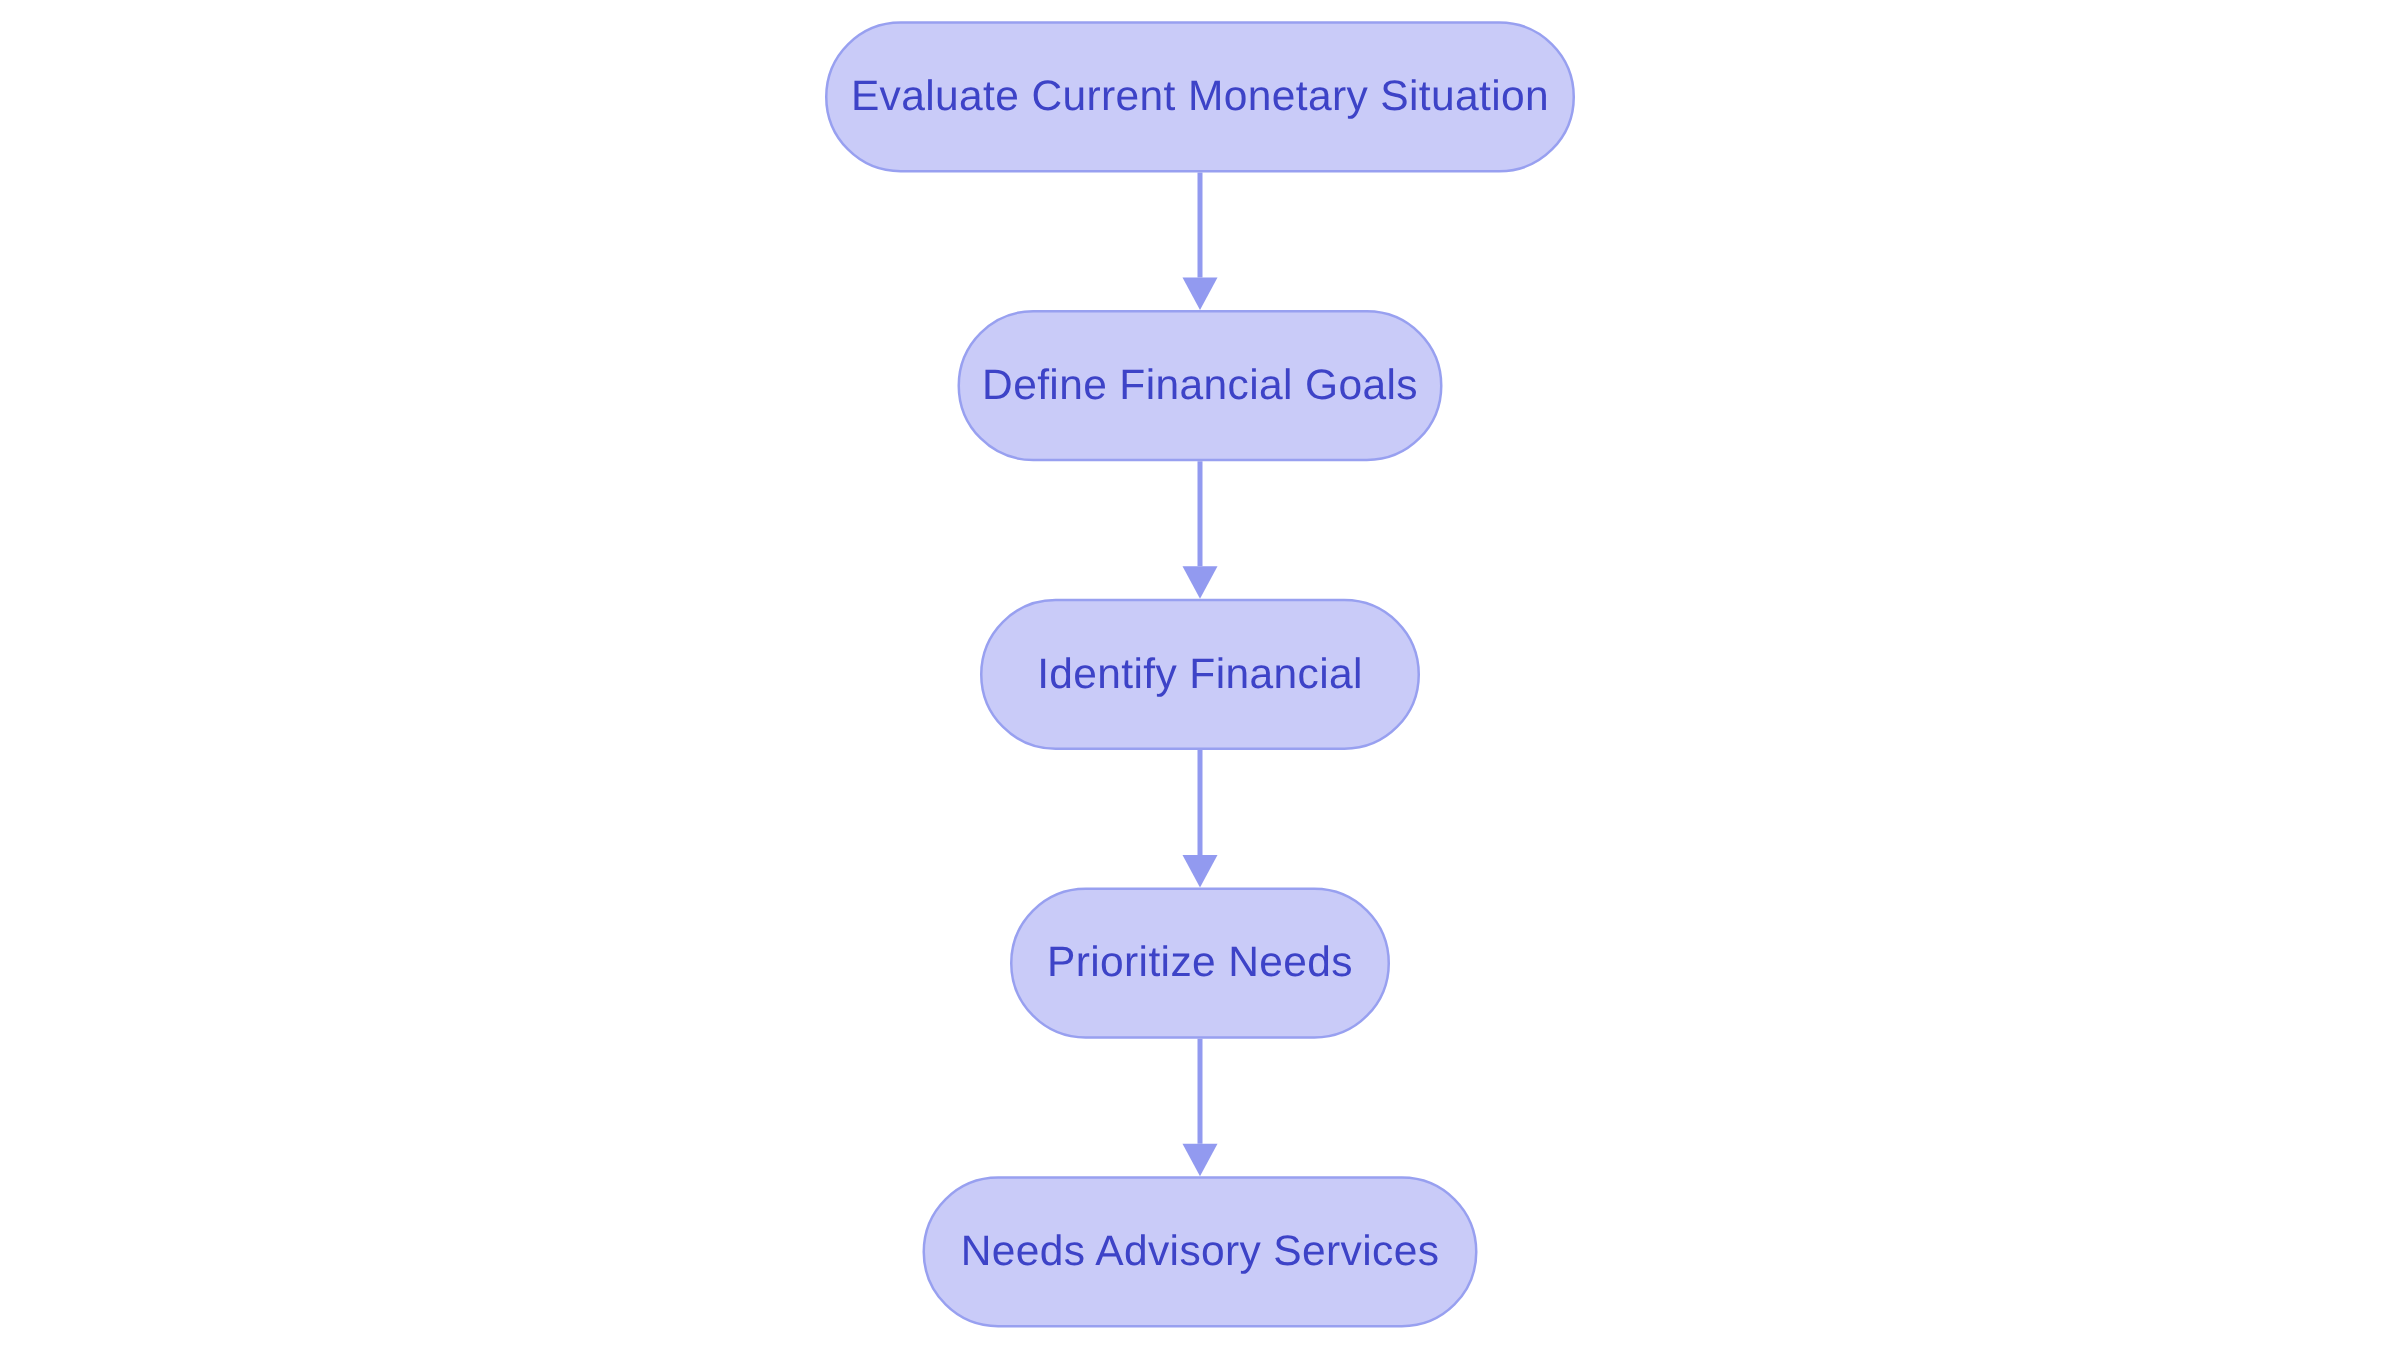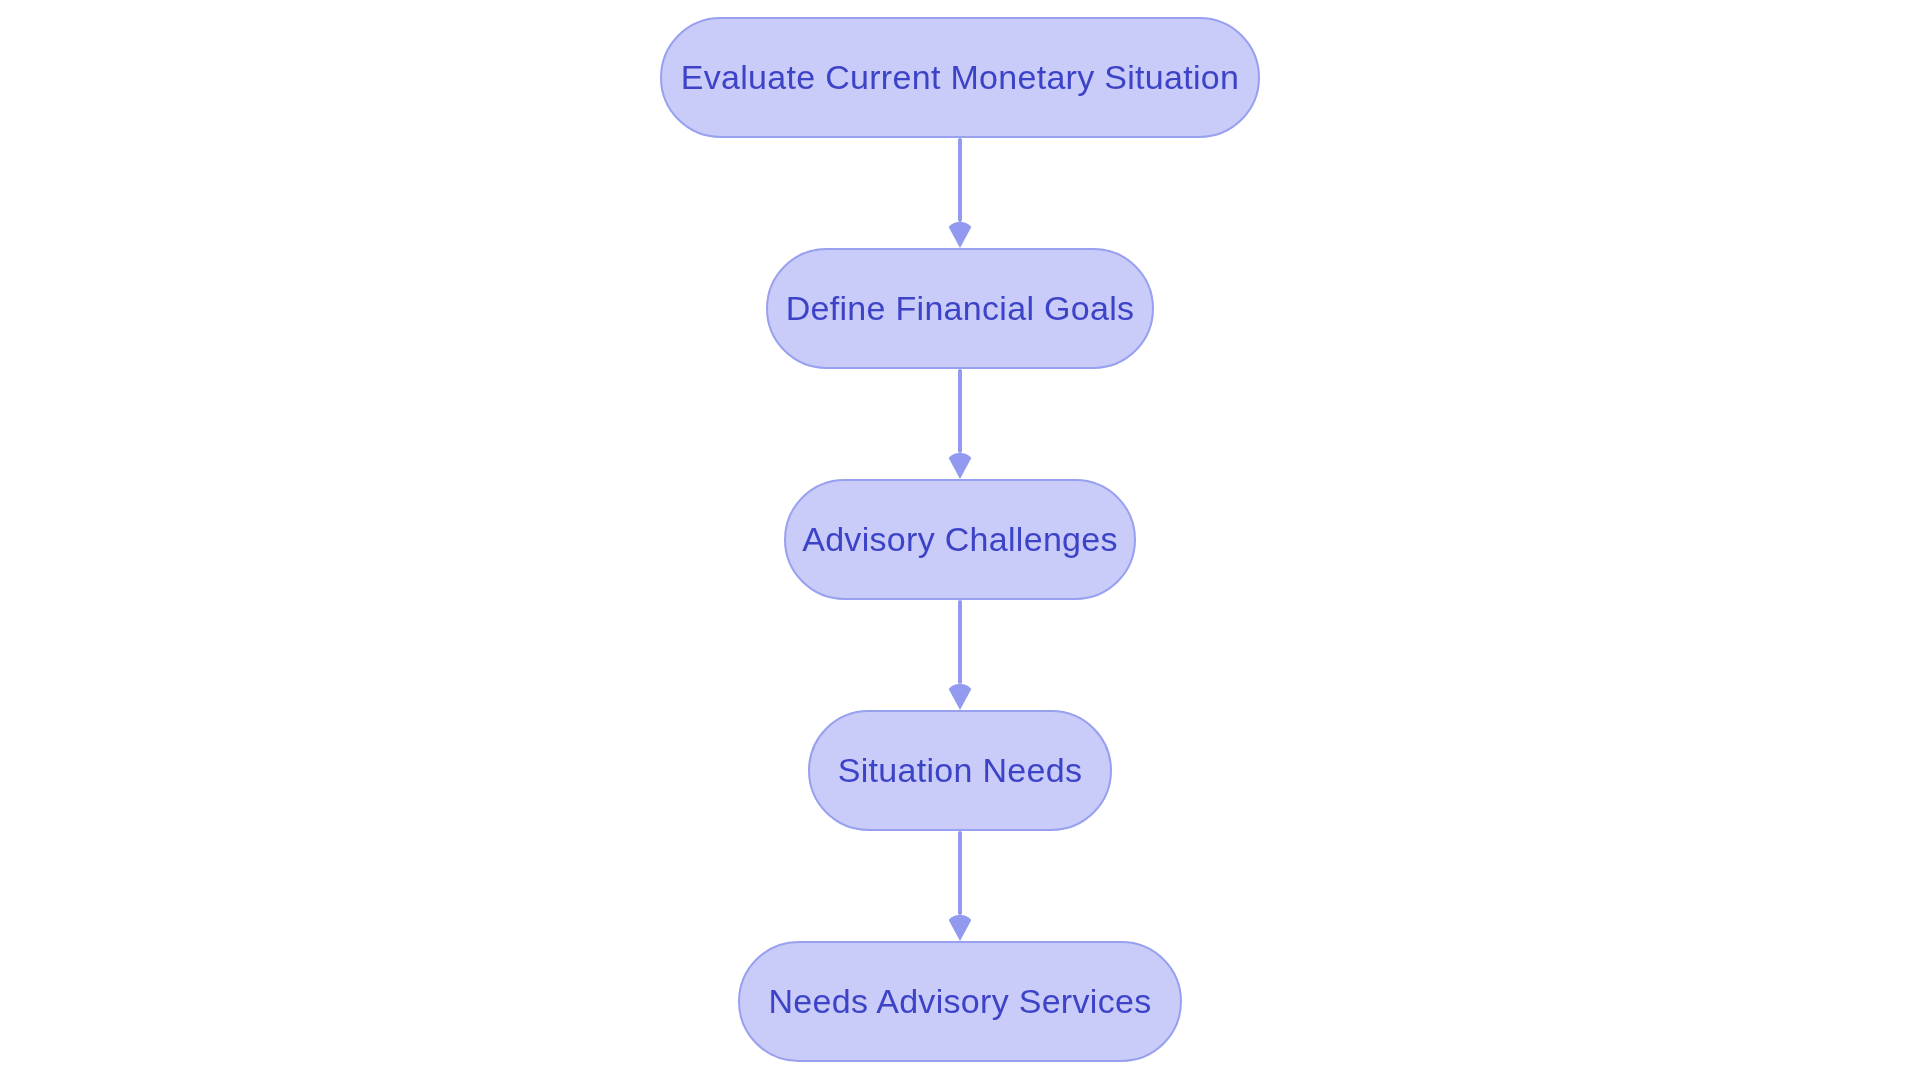--- a/index.html
+++ b/index.html
@@ -1,15 +1,15 @@
 <!DOCTYPE html>
 <html><head>
 <meta charset="utf-8">
 <style>
-  * { margin: 0; padding: 0; box-sizing: border-box; border-radius: 27px; }
+  * { margin: 0; padding: 0; box-sizing: border-box; }
   html, body {
     width: 1920px;
     height: 1083px;
     background: #ffffff;
     overflow: hidden;
     font-family: "Liberation Sans", sans-serif;
   }
   .canvas {
     position: relative;
     width: 1920px;
@@ -79,28 +79,28 @@
       <div class="head"></div>
     </div>
 
     <div class="node node-2">Define Financial Goals</div>
 
     <div class="arrow">
       <div class="shaft"></div>
       <div class="head"></div>
     </div>
 
-    <div class="node node-3">Advisory Challenges</div>
+    <div class="node node-3">Identify Financial</div>
 
     <div class="arrow">
       <div class="shaft"></div>
       <div class="head"></div>
     </div>
 
-    <div class="node node-4">Situation Needs</div>
+    <div class="node node-4">Prioritize Needs</div>
 
     <div class="arrow">
       <div class="shaft"></div>
       <div class="head"></div>
     </div>
 
     <div class="node node-5">Needs Advisory Services</div>
 
   </div>
 </div>

